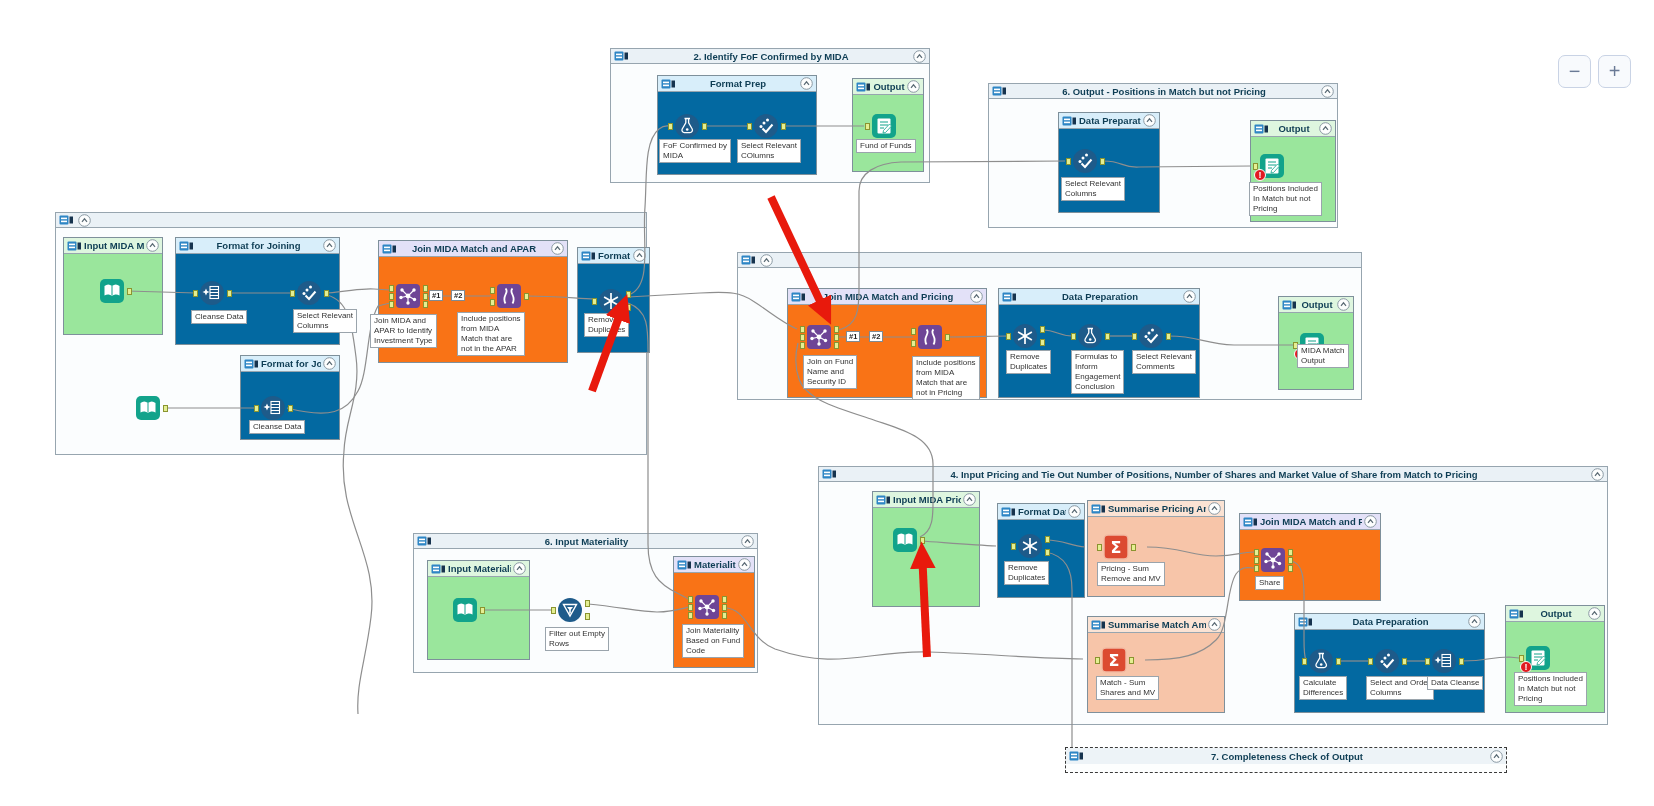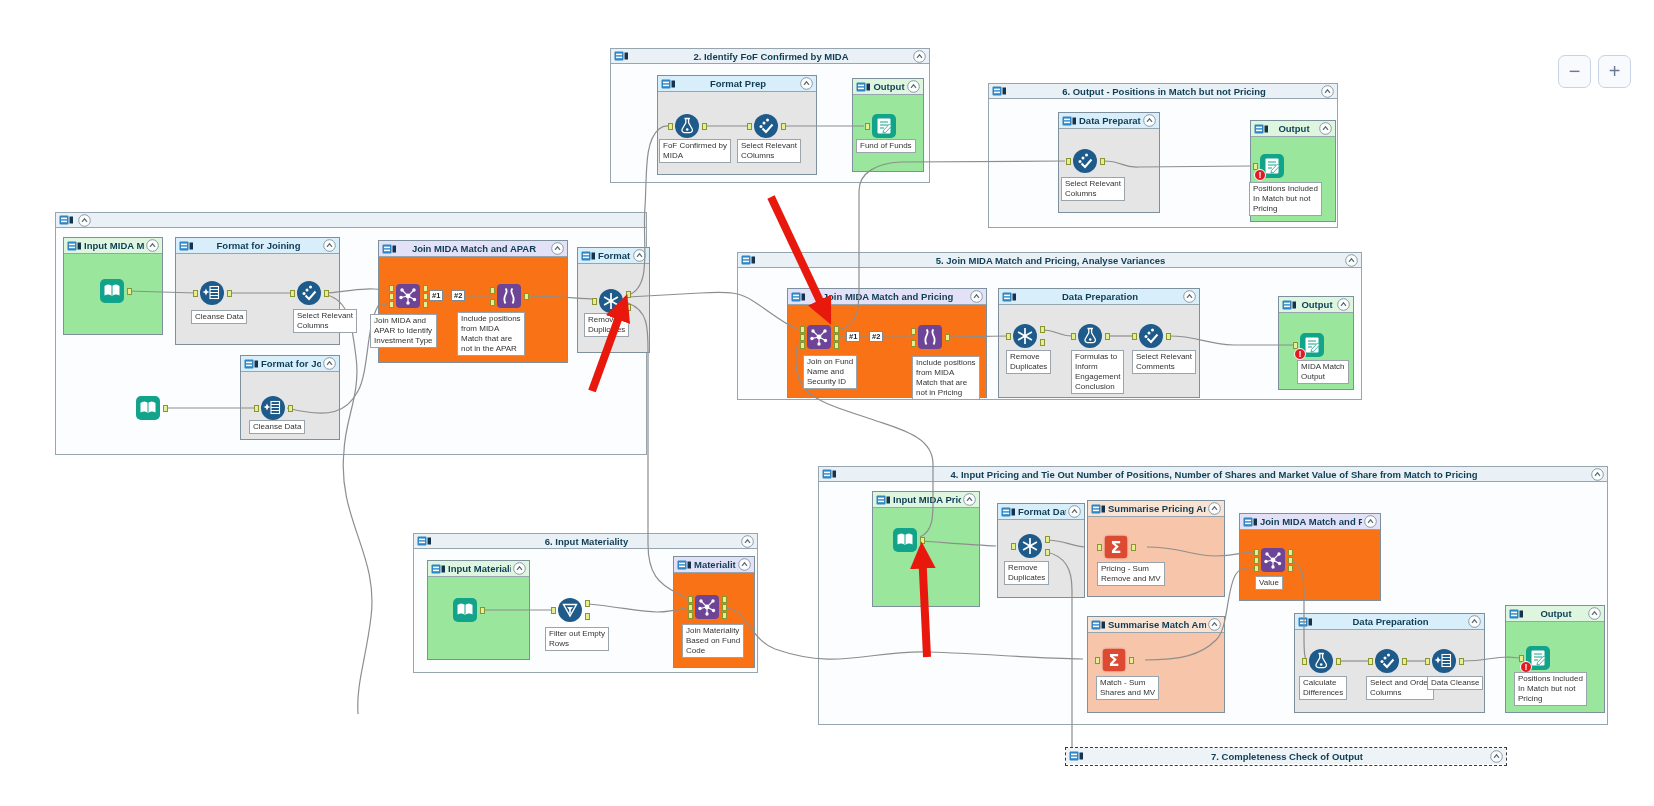--- a/index.html
+++ b/index.html
@@ -20,21 +20,21 @@
   .tbar{display:flex;align-items:center;height:14px;background:#EAF1F6;
         border-bottom:1px solid #97A5AF;overflow:hidden}
   .dashed>.tbar{border-bottom:none;background:#EDF3F7;height:16px}
   .sub{position:absolute;box-sizing:border-box;border:1px solid #7E909B}
   .sub>.tbar{height:15px}
   .tb-icon{margin:0 2px 0 3px;display:flex;flex:0 0 auto}
   .tb-chev{margin:0 3px 0 2px;display:flex;flex:0 0 auto}
   .tb-title{flex:1;text-align:center;font-size:9.5px;font-weight:bold;color:#0E3D54;
             white-space:nowrap;overflow:hidden}
   .green{background:#9AE69C}.green>.tbar{background:#DEF6DF}
-  .blue{background:#e5e5e5}.blue>.tbar{background:#D8EEFA}
+  .blue{background:#0369a1}.blue>.tbar{background:#D8EEFA}
   .purple{background:#f97316}.purple>.tbar{background:#E3E1F8}
   .salmon{background:#F7C5A9}.salmon>.tbar{background:#FBE3D4}
   .tool{position:absolute}
   .tool svg{display:block;width:26px;height:26px}
   .anch{position:absolute;background:#E4EF92;border:1px solid #8A9430;box-sizing:border-box}
   .err{position:absolute;background:#E11B22;color:#fff;border-radius:50%;font-size:9px;
        font-weight:bold;text-align:center;line-height:11px;border:1px solid #fff;box-sizing:border-box}
   .cap{position:absolute;background:#fff;border:1px solid #9AA4AC;padding:1px 3px;font-size:8px;
        line-height:1.25;color:#333;white-space:pre}
   .clabel{position:absolute;background:#fff;border:1px solid #808A92;padding:0 2px;font-size:7.5px;
@@ -429,21 +429,20 @@
       <div class="outer" style="left: 737px; top: 252px; width: 625px; height: 148px;">
         <div class="tbar">
           <div class="tb-icon">
             <svg width="15" height="10" viewBox="0 0 15 10">
               <rect x="0.5" y="0.5" width="9" height="9" rx="1" fill="#2E86C5"></rect>
               <rect x="2" y="2.6" width="6" height="1.6" fill="#fff"></rect>
               <rect x="2" y="5.6" width="6" height="1.6" fill="#fff"></rect>
               <rect x="10.5" y="1.5" width="3.5" height="7" fill="#16334E"></rect>
             </svg>
           </div>
-          <div class="tb-title">5. Join MIDA Match and Pricing, Analyse Variances</div>
           <div class="tb-chev">
             <svg width="13" height="13" viewBox="0 0 13 13">
               <circle cx="6.5" cy="6.5" r="5.8" fill="#FDFEFE" stroke="#8A99A3"></circle>
               <path d="M4 7.8 L6.5 4.8 L9 7.8" fill="none" stroke="#5B6B75" stroke-width="1.2"></path>
             </svg>
           </div>
         </div>
       </div>
       <div class="sub purple" style="left: 787px; top: 288px; width: 200px; height: 110px;">
         <div class="tbar">
@@ -552,21 +551,21 @@
           </div>
           <div class="tb-title">Output</div>
           <div class="tb-chev">
             <svg width="13" height="13" viewBox="0 0 13 13">
               <circle cx="6.5" cy="6.5" r="5.8" fill="#FDFEFE" stroke="#8A99A3"></circle>
               <path d="M4 7.8 L6.5 4.8 L9 7.8" fill="none" stroke="#5B6B75" stroke-width="1.2"></path>
             </svg>
           </div>
         </div>
       </div>
-      <div class="outer dashed" style="left: 1065px; top: 747px; width: 442px; height: 19px;">
+      <div class="outer dashed" style="left: 1065px; top: 747px; width: 442px; height: 26px;">
         <div class="tbar">
           <div class="tb-icon">
             <svg width="15" height="10" viewBox="0 0 15 10">
               <rect x="0.5" y="0.5" width="9" height="9" rx="1" fill="#2E86C5"></rect>
               <rect x="2" y="2.6" width="6" height="1.6" fill="#fff"></rect>
               <rect x="2" y="5.6" width="6" height="1.6" fill="#fff"></rect>
               <rect x="10.5" y="1.5" width="3.5" height="7" fill="#16334E"></rect>
             </svg>
           </div>
           <div class="tb-title">7. Completeness Check of Output</div>
@@ -870,21 +869,21 @@
           <circle cx="13" cy="20" r="1.7" fill="#fff"></circle>
           <circle cx="19.5" cy="16.5" r="1.7" fill="#fff"></circle>
         </svg>
       </div>
       <div class="anch" style="left: 1253.5px; top: 548.5px; width: 5px; height: 7px;"></div>
       <div class="anch" style="left: 1253.5px; top: 556.5px; width: 5px; height: 7px;"></div>
       <div class="anch" style="left: 1253.5px; top: 564.5px; width: 5px; height: 7px;"></div>
       <div class="anch" style="left: 1287.5px; top: 548.5px; width: 5px; height: 7px;"></div>
       <div class="anch" style="left: 1287.5px; top: 556.5px; width: 5px; height: 7px;"></div>
       <div class="anch" style="left: 1287.5px; top: 564.5px; width: 5px; height: 7px;"></div>
-      <div class="cap" style="left: 1255px; top: 576px;">Value</div>
+      <div class="cap" style="left: 1255px; top: 576px;">Share</div>
       <div class="tool" style="left: 1308px; top: 648px; width: 26px; height: 26px;">
         <svg viewBox="0 0 26 26">
           <circle cx="13" cy="13" r="12" fill="#1E5B8A"></circle>
           <path d="M10.5 5.5h5.5 M11.8 5.5v4.3L8.2 16a2.5 2.5 0 0 0 2.2 3.6h5.6a2.5 2.5 0 0 0 2.2-3.6l-3.6-6.2V5.5" stroke="#fff" stroke-width="1.3" fill="none"></path>
           <circle cx="13.2" cy="16.5" r="1.3" fill="#fff"></circle>
         </svg>
       </div>
       <div class="anch" style="left: 1301.5px; top: 657.5px; width: 5px; height: 7px;"></div>
       <div class="anch" style="left: 1335.5px; top: 657.5px; width: 5px; height: 7px;"></div>
       <div class="cap" style="left: 1299px; top: 676px;">Calculate
@@ -1017,21 +1016,21 @@
           <rect x="1" y="1" width="24" height="24" rx="5" fill="#12A38B"></rect>
           <rect x="6.5" y="5.5" width="13" height="15" rx="1" fill="#fff"></rect>
           <line x1="9" y1="9" x2="17" y2="9" stroke="#12A38B"></line>
           <line x1="9" y1="12" x2="17" y2="12" stroke="#12A38B"></line>
           <line x1="9" y1="15" x2="13" y2="15" stroke="#12A38B"></line>
           <path d="M12.5 17.5 L18.5 11 L20.5 13 L14.5 19.5 L12 20 Z" fill="#fff" stroke="#12A38B" stroke-width="0.8"></path>
         </svg>
       </div>
       <div class="anch" style="left: 1292.5px; top: 341.5px; width: 5px; height: 7px;"></div>
       <div class="err" style="left: 1294px; top: 348px; width: 12px; height: 12px;">!</div>
-      <div class="cap" style="left: 1297px; top: 360px;">MIDA Match
+      <div class="cap" style="left: 1297px; top: 344px;">MIDA Match
 Output</div>
       <div class="tool" style="left: 1072px; top: 148px; width: 26px; height: 26px;">
         <svg viewBox="0 0 26 26">
           <circle cx="13" cy="13" r="12" fill="#1E5B8A"></circle>
           <circle cx="8" cy="13.5" r="1.5" fill="#fff"></circle>
           <circle cx="11" cy="10" r="1.5" fill="#fff"></circle>
           <circle cx="14.5" cy="7" r="1.5" fill="#fff"></circle>
           <path d="M9.5 15.5l3.5 3.5 6.5-7.5" stroke="#fff" stroke-width="2" fill="none"></path>
         </svg>
       </div>

